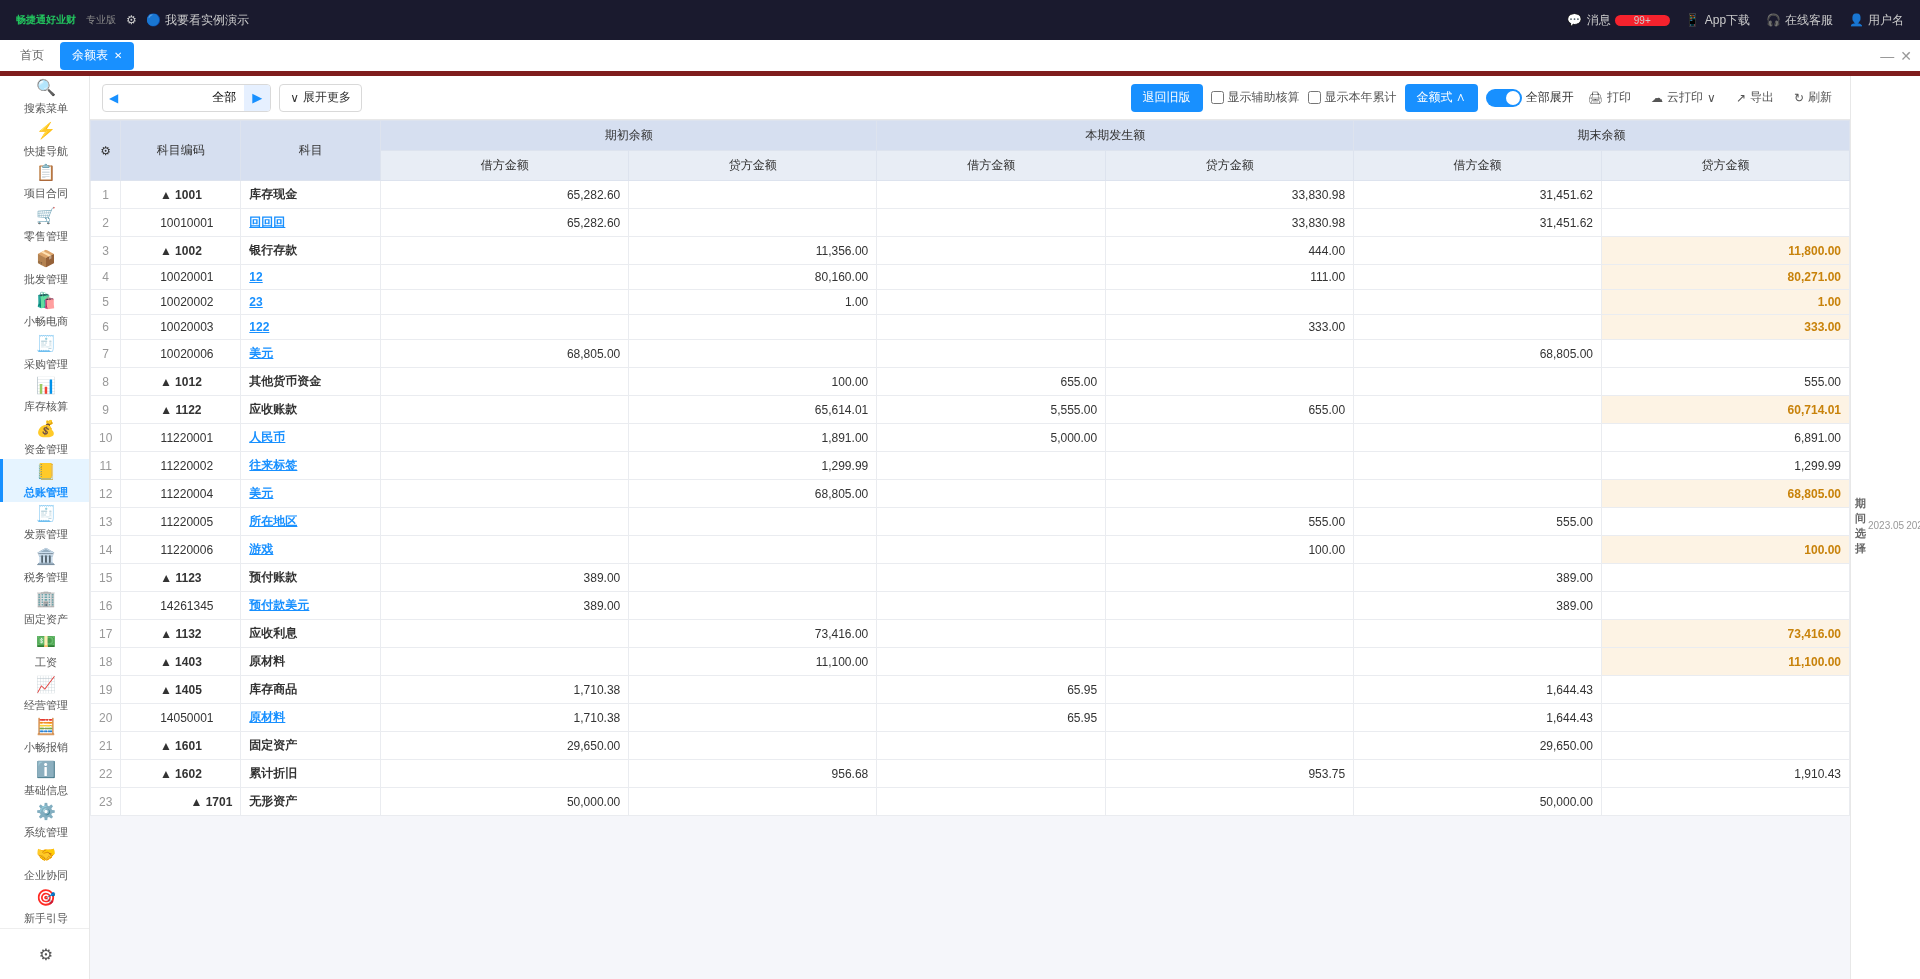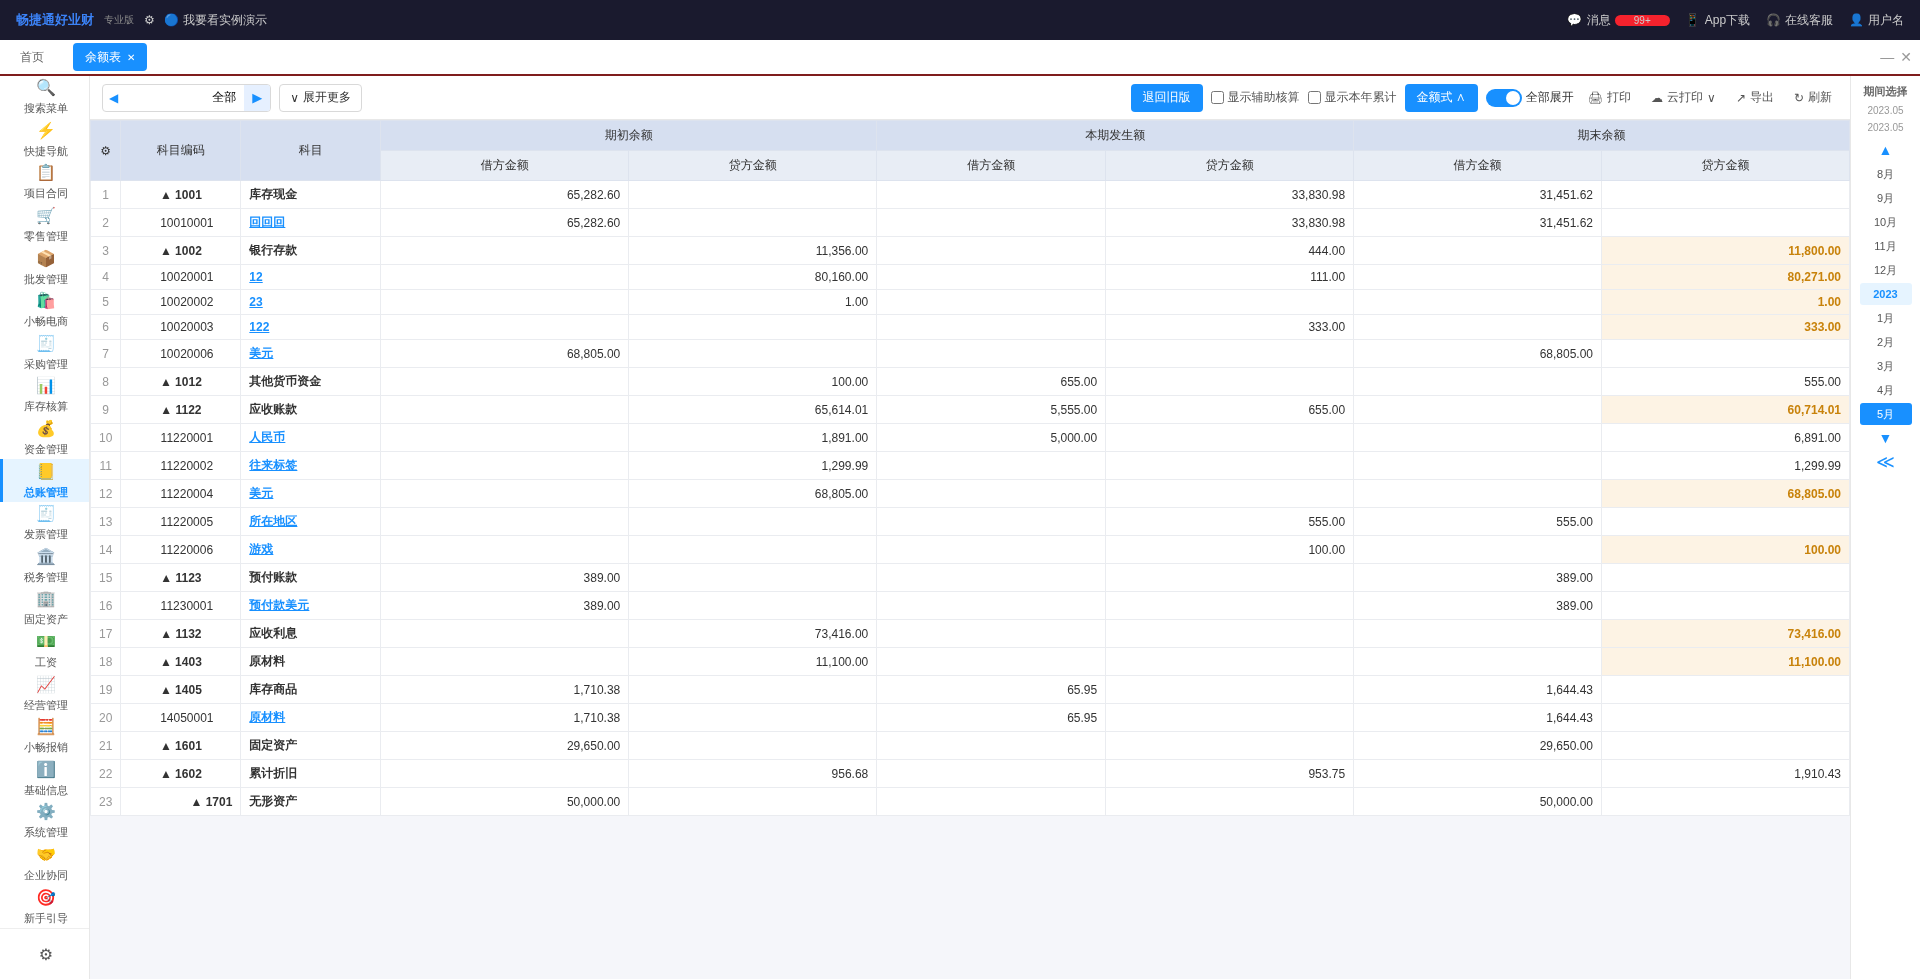--- a/index.html
+++ b/index.html
@@ -9,35 +9,35 @@
     .top-bar {
       height: 40px;
       background: #1a1a2e;
       display: flex;
       align-items: center;
       justify-content: space-between;
       padding: 0 16px;
       color: #ccc;
     }
     .top-bar-left { display: flex; align-items: center; gap: 10px; }
-    .top-bar-logo { color: #3b82f6; font-size: 13px; font-weight: bold; }
+    .top-bar-logo { color: #22c55e; font-size: 10px; font-weight: bold; }
     .top-bar-version { font-size: 10px; color: #888; }
     .top-bar-right { display: flex; align-items: center; gap: 16px; font-size: 12px; }
     .top-bar-right span { cursor: pointer; color: #ccc; display: flex; align-items: center; gap: 4px; }
     .badge { background: #f5222d; color: white; border-radius: 10px; padding: 0 19px; font-size: 10px; }
 
     
     .tab-bar {
       height: 36px;
       background: #fff;
       display: flex;
       align-items: center;
-      border-bottom: 2px solid #7f1d1d;
+      border-bottom: 5px solid #7f1d1d;
       padding: 0 8px;
-      gap: 17px;
+      gap: 4px;
     }
     .tab-item {
       height: 28px;
       padding: 0 12px;
       display: flex;
       align-items: center;
       gap: 6px;
       cursor: pointer;
       border-radius: 4px;
       font-size: 12px;
@@ -238,21 +238,21 @@
     tbody tr.highlight-row td:last-child { background: #fdf3e4; color: #c8820a; font-weight: bold; }
     tbody tr td.bold-text { font-weight: bold; text-decoration: underline; cursor: pointer; color: #1a1a1a; }
     tbody tr td.parent-code { font-weight: bold; }
 
     
     .right-panel {
       width: 70px;
       background: #fff;
       border-left: 1px solid #e8e8e8;
       display: flex;
-      flex-direction: column;
+      flex-direction: row;
       align-items: center;
       padding: 8px 4px;
       gap: 2px;
       font-size: 11px;
       color: #555;
       overflow-y: auto;
     }
     .period-label { font-size: 11px; color: #666; margin-bottom: 4px; text-align: center; font-weight: bold; }
     .period-year { font-size: 10px; color: #999; margin-bottom: 4px; }
     .month-item {
@@ -605,21 +605,21 @@
     <td class="parent-code" style="font-weight:bold;">预付账款</td>
     <td>389.00</td>
     <td></td>
     <td></td>
     <td></td>
     <td>389.00</td>
     <td style=""></td>
   </tr>
             <tr>
     <td>16</td>
-    <td style="padding-left:20px;">11230001</td>
+    <td style="padding-left:20px;">14261345</td>
     <td class="bold-text" style="text-decoration:underline;cursor:pointer;color:#1890ff;">预付款美元</td>
     <td>389.00</td>
     <td></td>
     <td></td>
     <td></td>
     <td>389.00</td>
     <td style=""></td>
   </tr>
             <tr class="highlight-row">
     <td>17</td>

